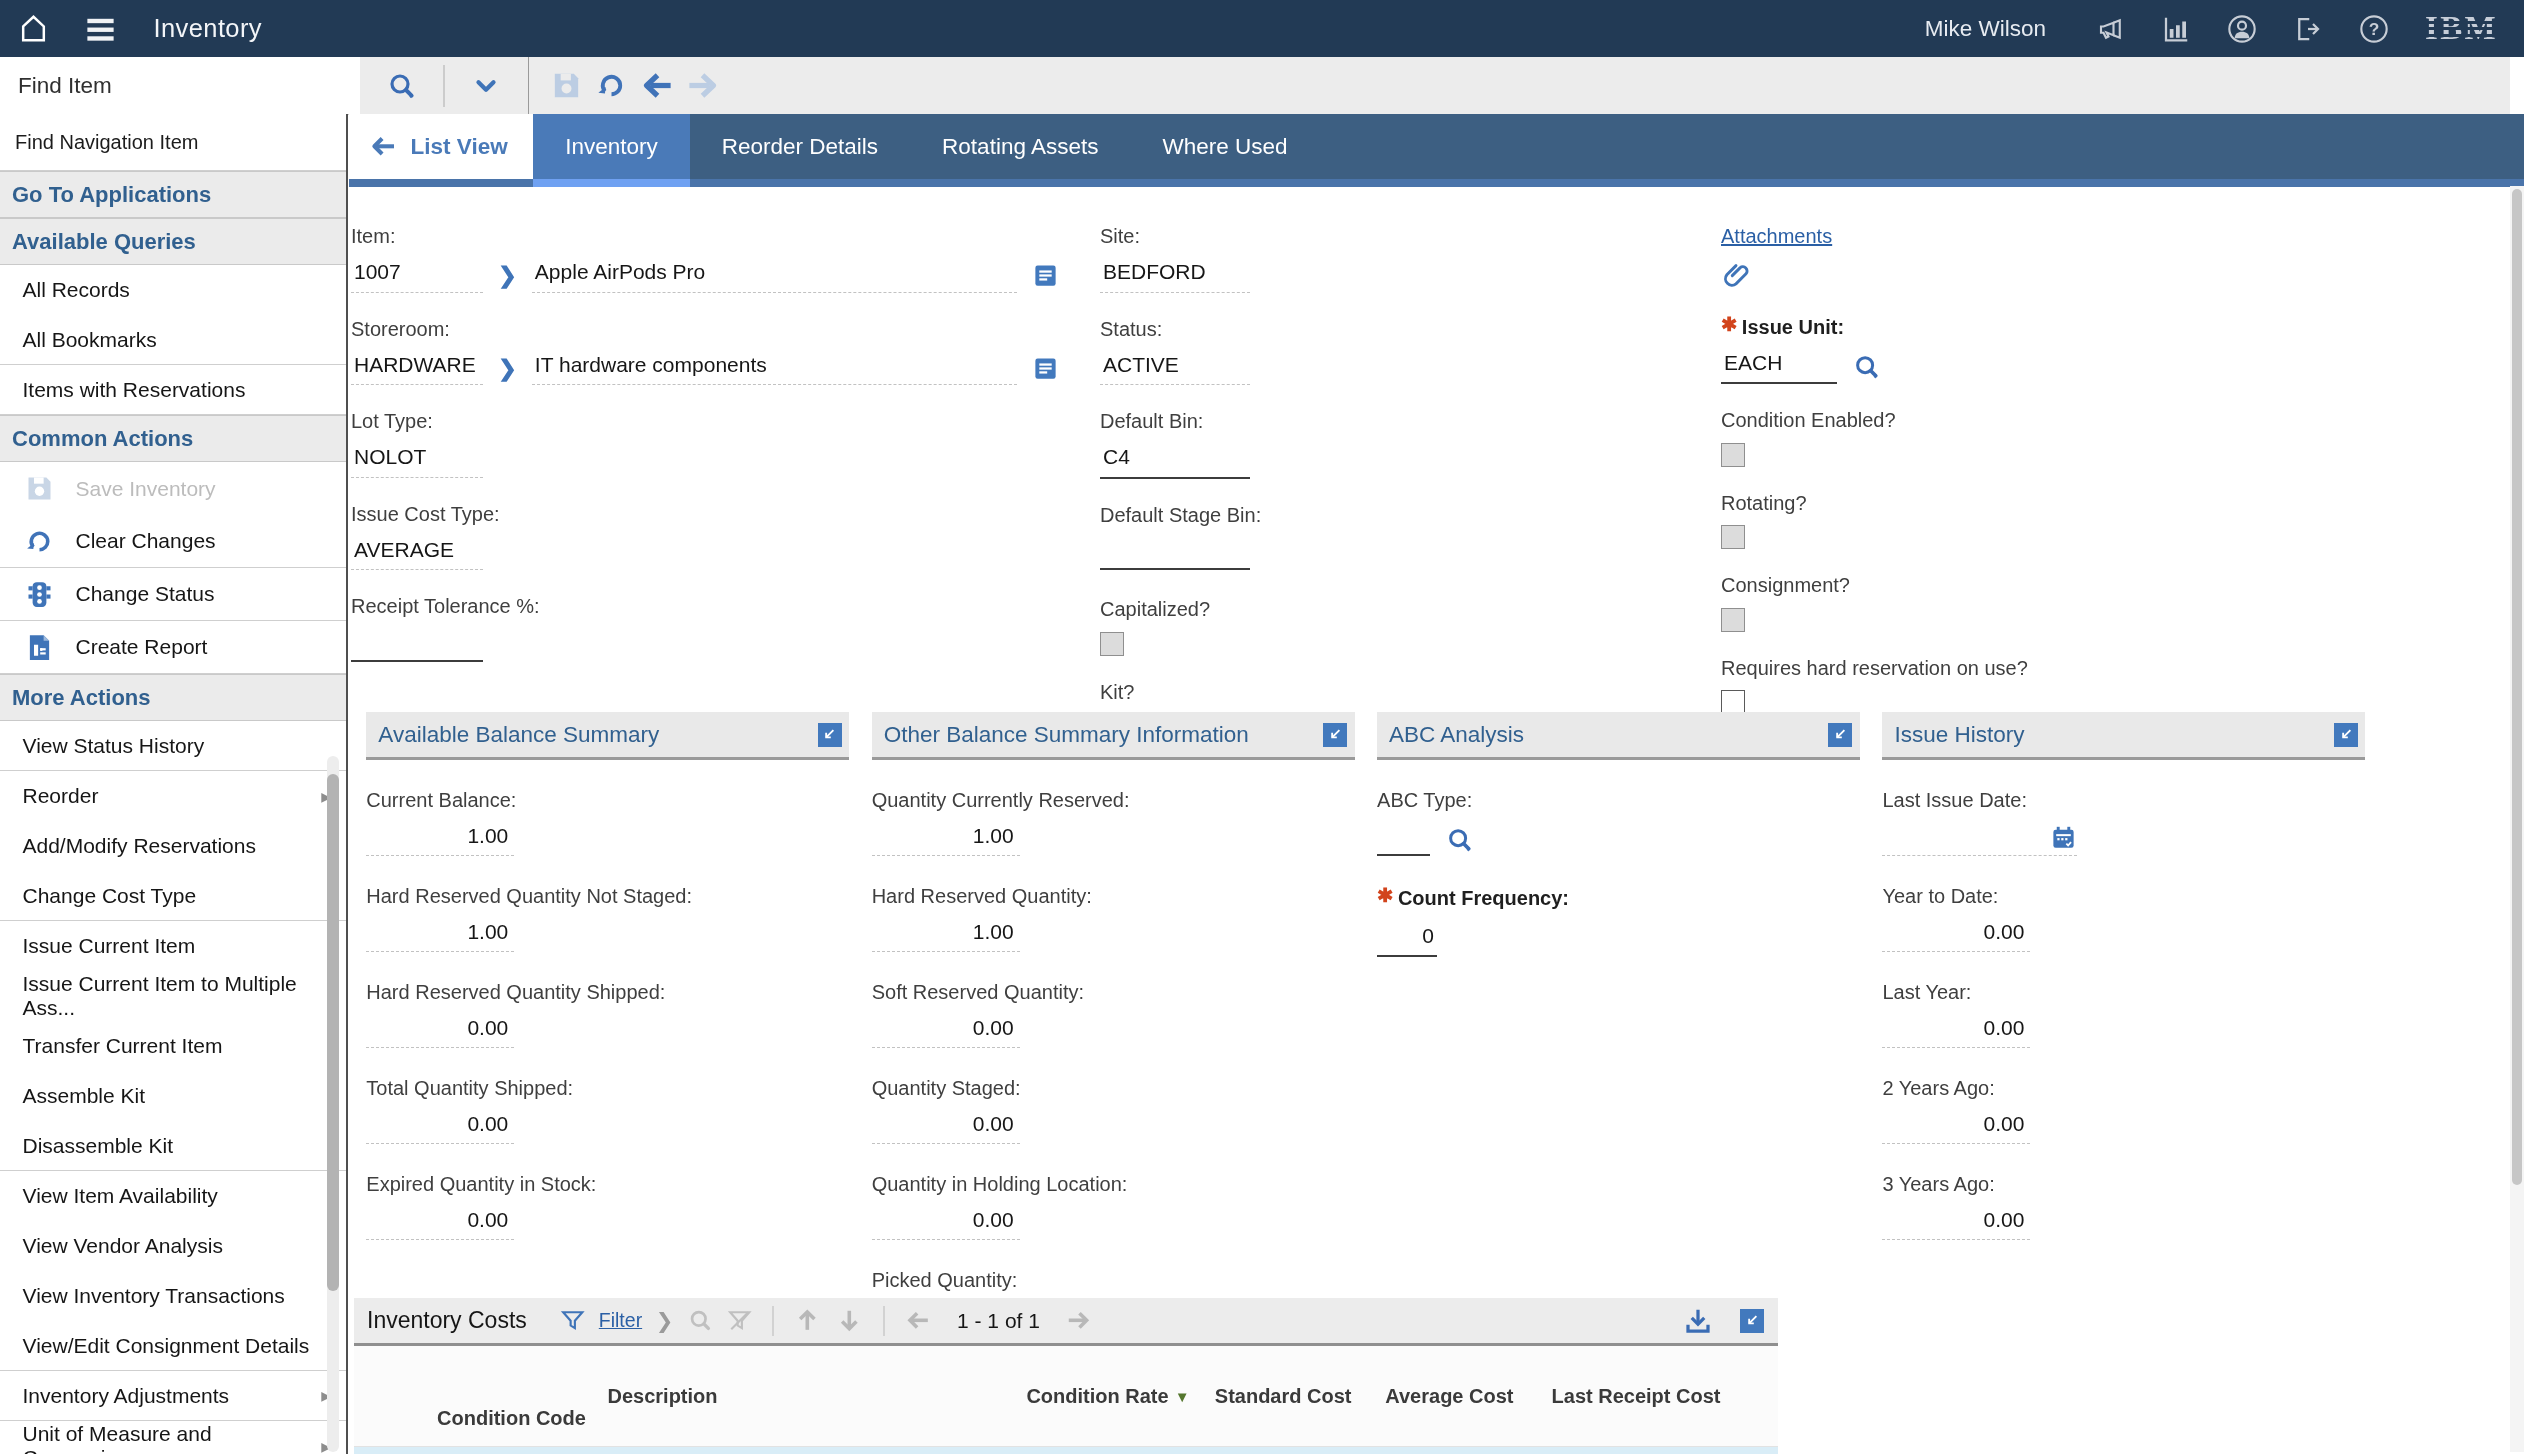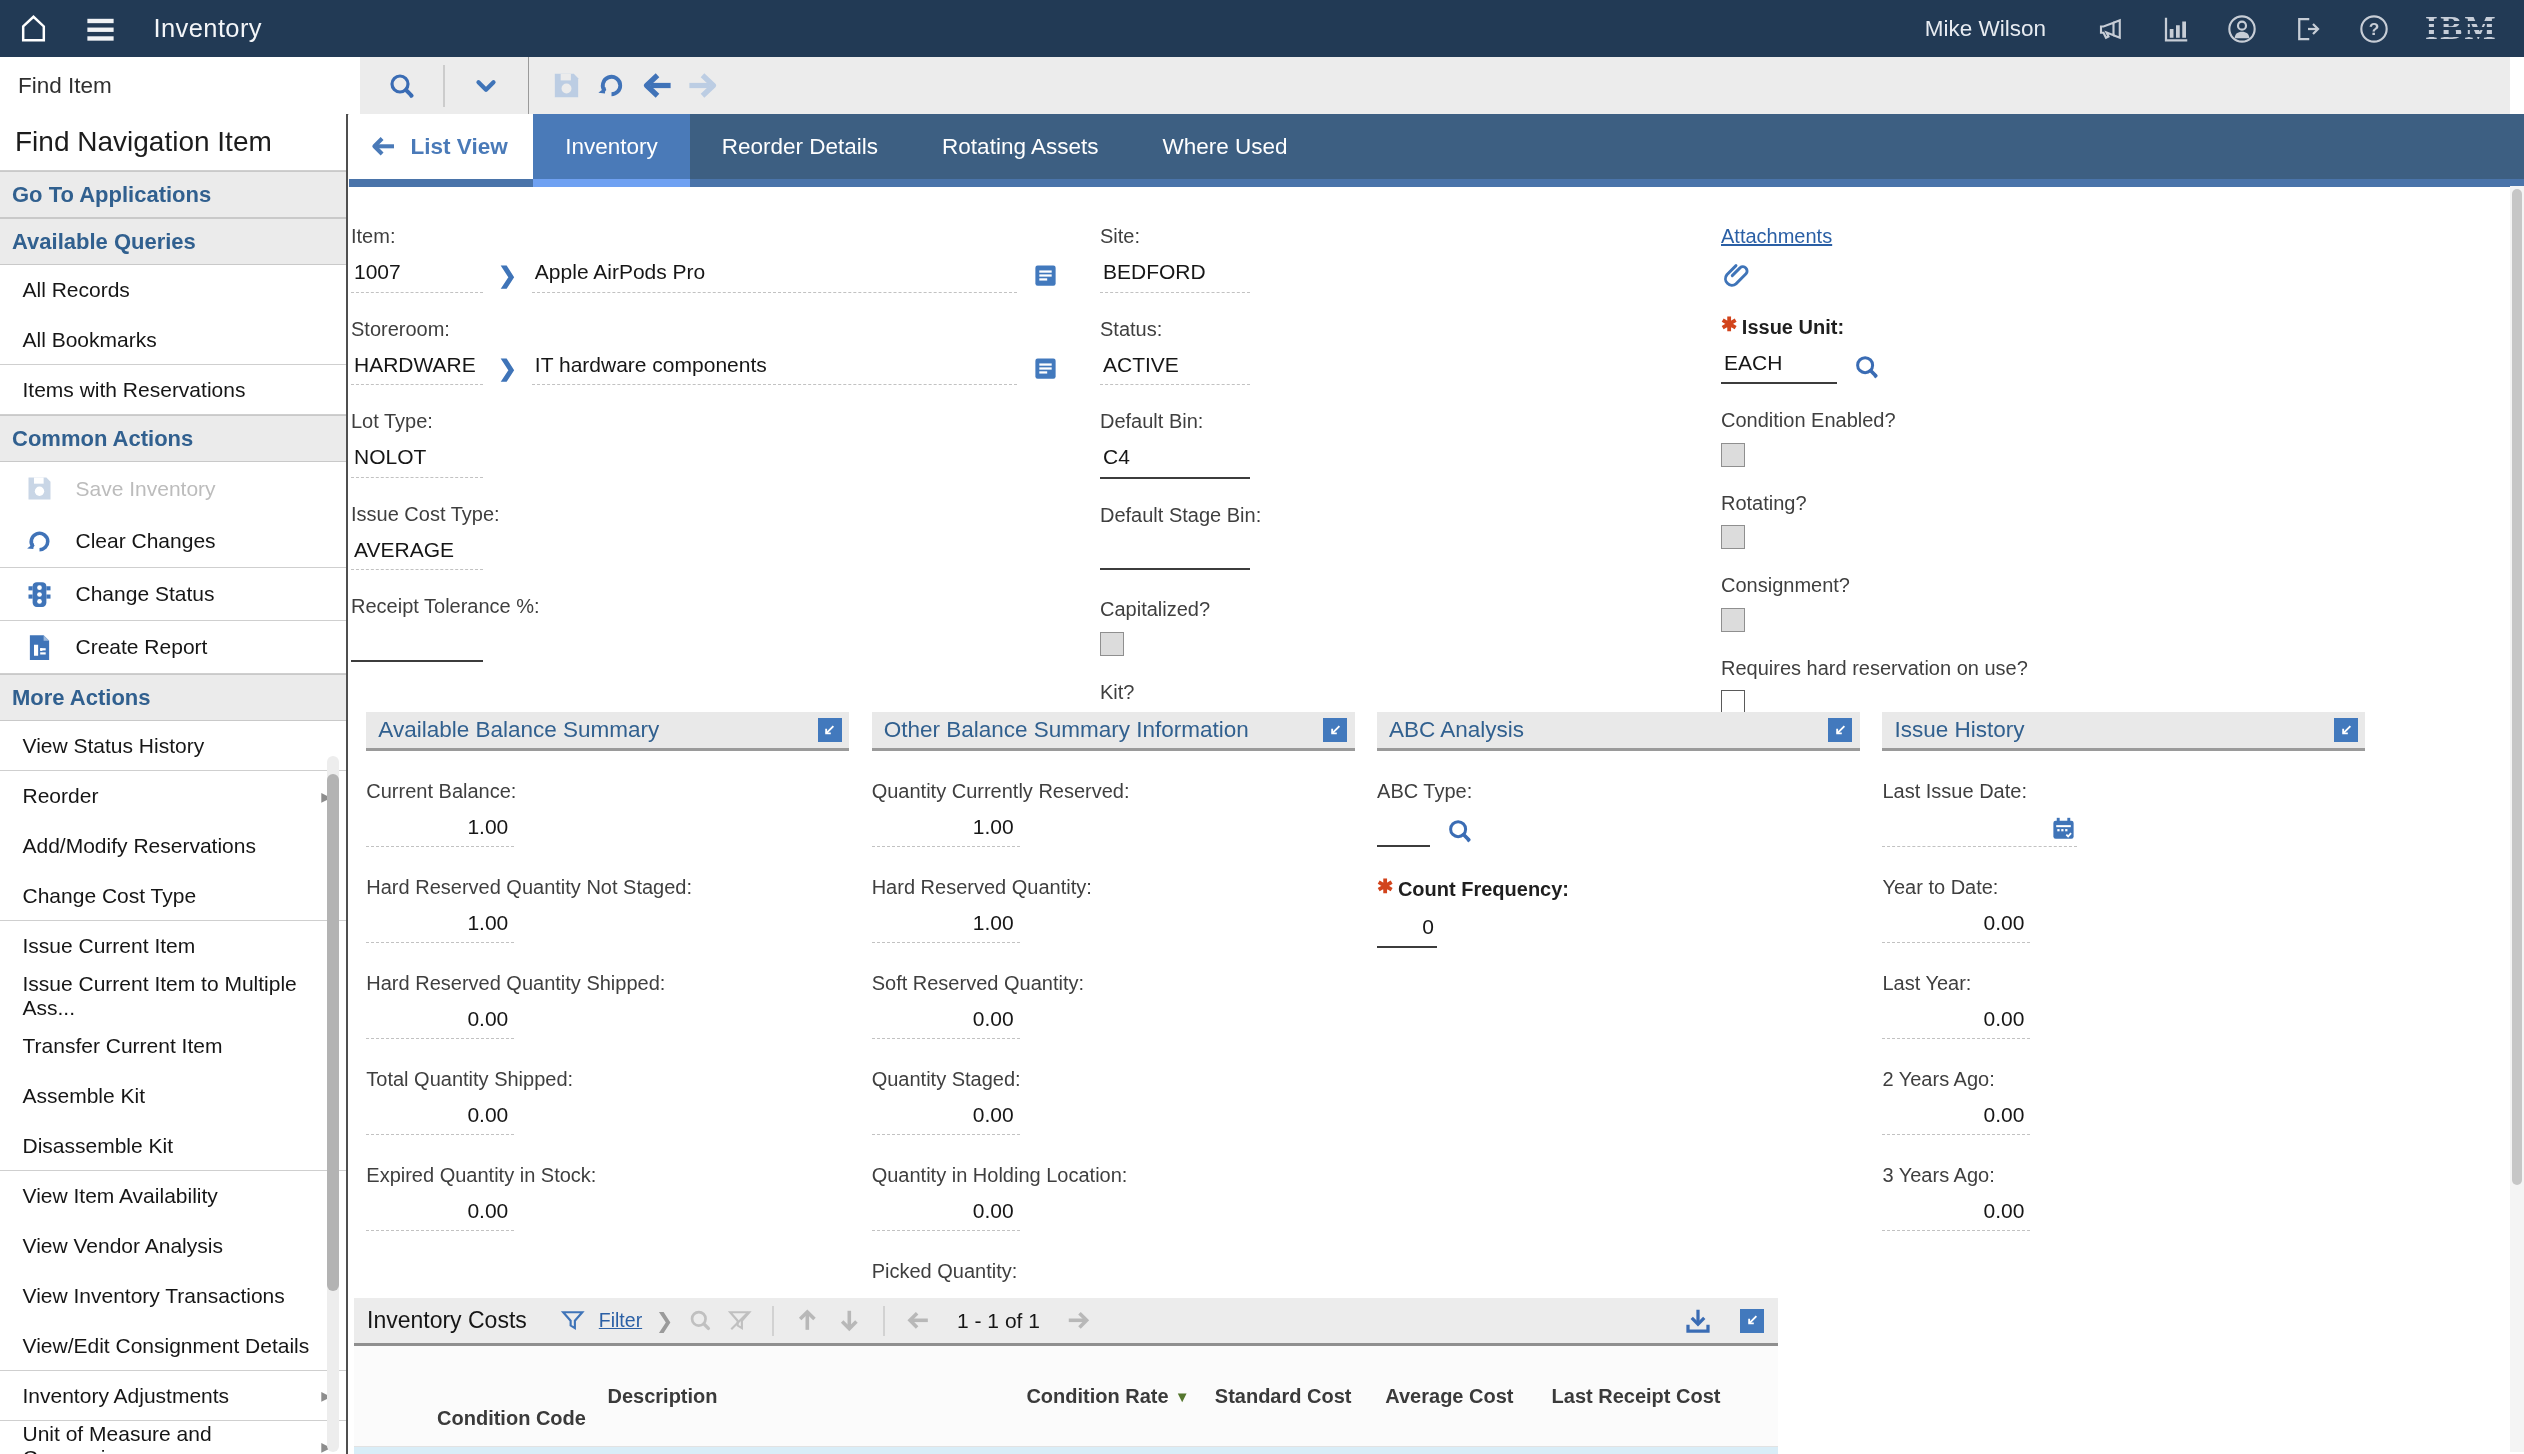--- a/index.html
+++ b/index.html
@@ -25,21 +25,21 @@
     font-family:"Liberation Sans",sans-serif;color:#303030;}
   .find-input::placeholder{color:#303030;opacity:1;}
   .tbtn{display:flex;align-items:center;justify-content:center;width:83px;cursor:pointer;}
   .tsep{width:1.5px;background:#cccccc;margin:7.5px 0;}
   .tsep-dark{width:1.5px;background:#9a9a9a;margin:0;}
   .tgroup{display:flex;align-items:center;gap:10.5px;padding:0 19.5px;}
   
   .sidebar{position:absolute;top:114px;left:0;width:346px;bottom:0;background:#fff;
     border-right:2.3px solid #4f4f4f;overflow:hidden;}
   .find-nav{width:100%;box-sizing:border-box;height:57px;border:none;outline:none;border-bottom:1.5px solid #cfcfcf;
-    font-size:28px;padding:0 0 0 15px;font-family:"Liberation Sans",sans-serif;color:#1c1c1c;}
+    font-size:20px;padding:0 0 0 15px;font-family:"Liberation Sans",sans-serif;color:#1c1c1c;}
   .find-nav::placeholder{color:#1c1c1c;opacity:1;}
   .sec-header{height:47px;background:#ebebeb;color:#31608f;font-weight:bold;font-size:22px;
     display:flex;align-items:center;padding-left:12px;border-bottom:0.8px solid #c9c9c9;border-top:0.8px solid #c9c9c9;box-sizing:border-box;}
   .side-item{height:50px;display:flex;align-items:center;padding:0 15px 0 22.5px;font-size:21px;color:#161616;cursor:pointer;box-sizing:border-box;}
   .side-item.sep{border-bottom:1.5px solid #cfcfcf;}
   .ca-item{height:53px;display:flex;align-items:center;gap:19.5px;padding-left:23px;font-size:21px;cursor:pointer;box-sizing:border-box;}
   .ca-item.sep{border-bottom:1.5px solid #cfcfcf;}
   .ca-item.disabled{color:#bcbcbc;cursor:default;}
   .submenu-arrow{margin-left:auto;color:#8d8d8d;font-size:19.5px;}
   .side-scroll{position:absolute;right:7.5px;top:642px;bottom:3px;width:12px;background:#ededed;border-radius:6px;}
@@ -68,21 +68,21 @@
   .dash{border-bottom:1.5px dashed #c2c2c2;}
   .solid{border-bottom:2.3px solid #3c3c3c;}
   .w175{width:132px;} .w200{width:150px;} .w155{width:116px;} .w645{width:485px;}
   .chev{color:#3f74b8;font-size:22.5px;font-weight:bold;}
   .checkbox{width:24px;height:24px;border:1.5px solid #8f8f8f;background:#dcdcdc;box-sizing:border-box;}
   .checkbox.enabled{background:#fff;border-color:#5a5a5a;}
   .attach-link{font-size:20px;color:#2a5fa5;text-decoration:underline;cursor:pointer;}
   .icon-gap{margin-top:12px;}
   
   .panels{position:absolute;top:598px;left:17.3px;width:1999px;display:grid;grid-template-columns:repeat(4,1fr);grid-column-gap:22.5px;}
-  .panel-header{height:39px;background:#e9e9e9;border-bottom:3px solid #9a9a9a;display:flex;align-items:center;
+  .panel-header{height:48px;background:#e9e9e9;border-bottom:3px solid #9a9a9a;display:flex;align-items:center;
     justify-content:space-between;padding:0 7.5px 0 12px;box-sizing:border-box;}
   .panel-title{color:#31608f;font-size:22.5px;font-weight:500;}
   .expand-btn{width:24px;height:24px;background:#4279bd;display:flex;align-items:center;justify-content:center;cursor:pointer;}
   .pfield{margin-top:28.6px;}
   .pflabel{font-size:20px;color:#3f3f3f;margin-bottom:12px;}
   .pflabel.bold{font-weight:bold;color:#1f1f1f;}
   .pval{width:139px;text-align:right;font-size:21px;padding:0 6px 7.5px 3px;border-bottom:1.5px dashed #c2c2c2;}
   .pval-row{display:flex;align-items:flex-end;}
   
   .costs{position:absolute;top:1184px;left:4.5px;width:1424px;}

